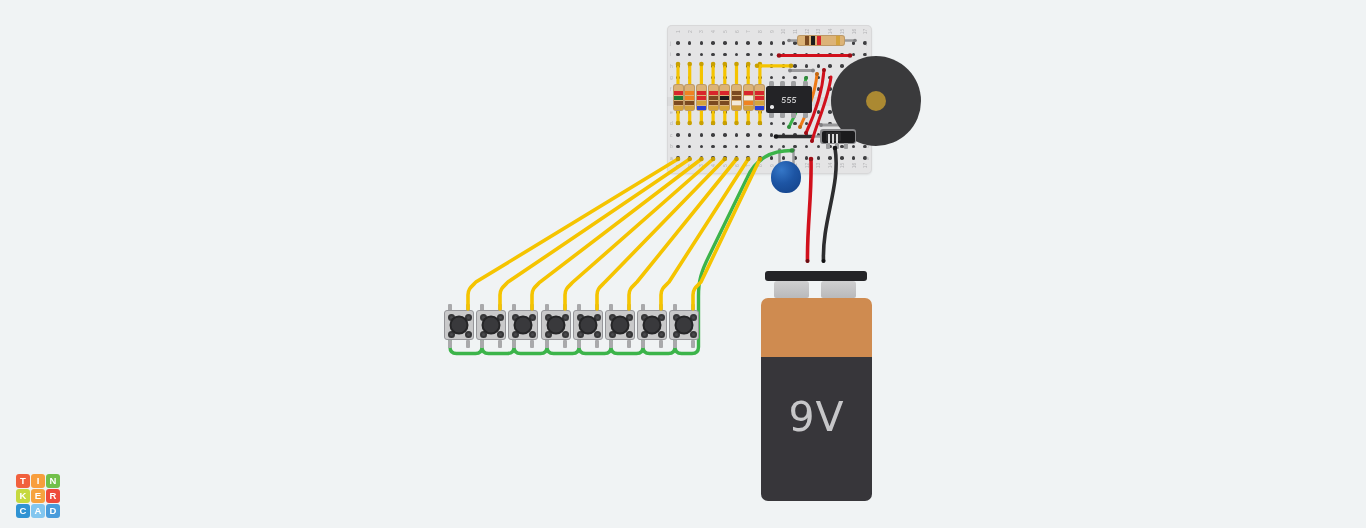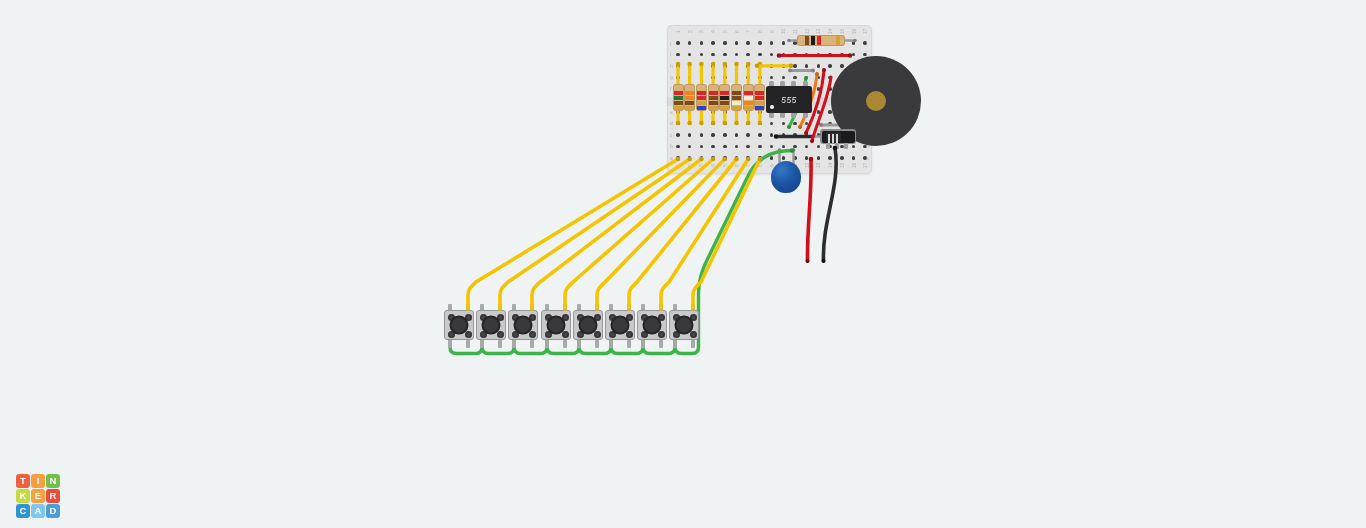--- a/index.html
+++ b/index.html
@@ -555,20 +555,27 @@
 
   <svg id="svg-batt" class="layer" width="1366" height="528">
       <path d="M811,159 C812,195 807,225 807.5,261" stroke="#d1101c" stroke-width="3.6" fill="none" stroke-linecap="round"></path>
       <circle cx="811" cy="159" r="2.3" fill="#9d0c15"></circle>
       <circle cx="807.5" cy="261" r="2" fill="#6b0b10"></circle>
       <path d="M835,148 C841,185 822,220 823.5,261" stroke="#2d2d2f" stroke-width="3.6" fill="none" stroke-linecap="round"></path>
       <circle cx="835" cy="148" r="2.3" fill="#151517"></circle>
       <circle cx="823.5" cy="261" r="2" fill="#111113"></circle>
     </svg>
 
+  <div id="battery" style="left: 761px; top: 255px; width: 111px; height: 246px;">
+    <div class="bat-cap" style="left: 4px; top: 16px; width: 102px; height: 10px; background: rgb(36, 36, 39);"></div>
+    <div class="bat-term" id="bat-term-l" style="left: 13px; top: 26px; width: 35px; height: 17px; background: linear-gradient(rgb(207, 207, 208), rgb(185, 185, 187));"></div>
+    <div class="bat-term" id="bat-term-r" style="left: 60px; top: 26px; width: 35px; height: 17px; background: linear-gradient(rgb(207, 207, 208), rgb(185, 185, 187));"></div>
+    <div class="bat-body" style="left: 0px; top: 43px; width: 111px; height: 203px; background: linear-gradient(rgb(207, 139, 80) 0%, rgb(207, 139, 80) 29%, rgb(55, 54, 58) 29%, rgb(55, 54, 58) 100%);"></div>
+    <div class="bat-label" style="top: 138px; color: rgb(199, 199, 201);">9V</div>
+  </div>
 
   <div id="logo" style="left: 16px; top: 474px;">
       <div class="tile" style="background: rgb(241, 96, 61);">T</div>
       <div class="tile" style="background: rgb(248, 158, 61);">I</div>
       <div class="tile" style="background: rgb(114, 192, 74);">N</div>
       <div class="tile" style="background: rgb(198, 217, 63);">K</div>
       <div class="tile" style="background: rgb(246, 163, 63);">E</div>
       <div class="tile" style="background: rgb(238, 75, 59);">R</div>
       <div class="tile" style="background: rgb(48, 147, 211);">C</div>
       <div class="tile" style="background: rgb(130, 198, 239);">A</div>

